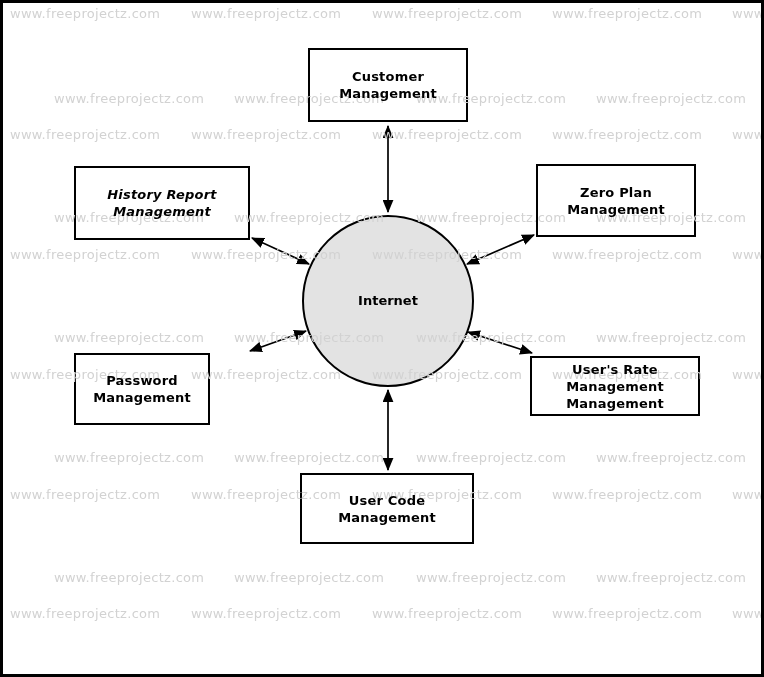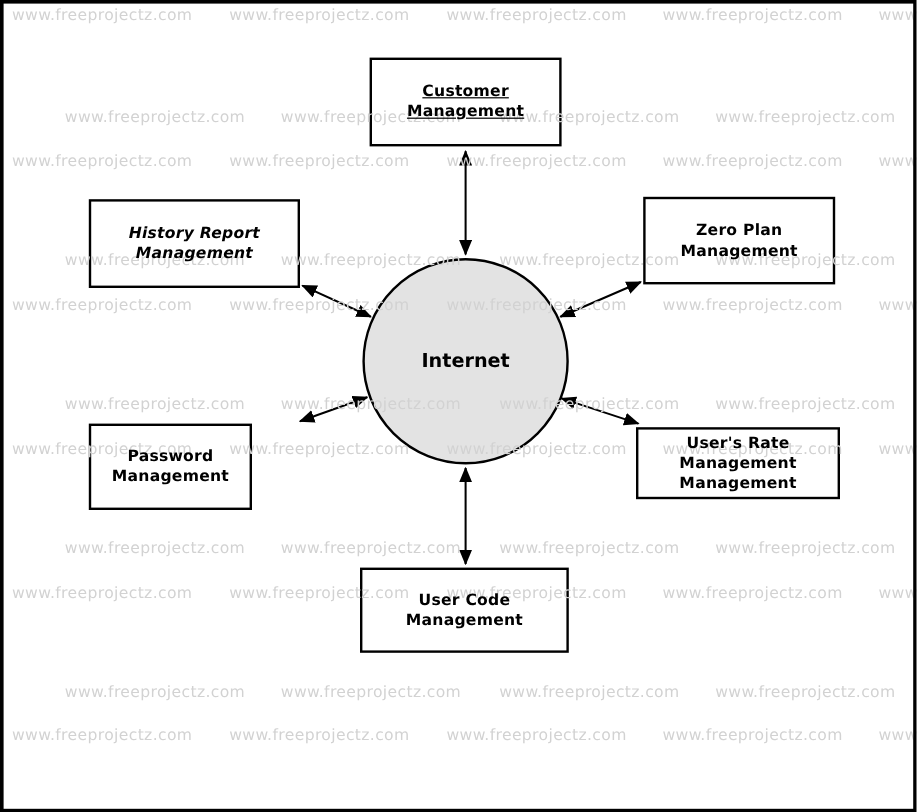--- a/index.html
+++ b/index.html
@@ -61,21 +61,21 @@
     display: flex;
     flex-direction: column;
     align-items: center;
     justify-content: center;
     text-align: center;
   }
   .process-circle .line {
     position: relative;
     z-index: 5;
     font-weight: bold;
-    font-size: 16px;
+    font-size: 13px;
     line-height: 18px;
     color: #000000;
     white-space: nowrap;
   }
 
   .caption-box {
     position: absolute;
     left: 135px; top: 600px;
     width: 498px; height: 42px;
     background: #ffffff;
@@ -122,21 +122,21 @@
     <line x1="534" y1="235" x2="467" y2="264" stroke="#000" stroke-width="1.7" marker-start="url(#arrow)" marker-end="url(#arrow)"></line>
     <line x1="250" y1="351" x2="306" y2="331" stroke="#000" stroke-width="1.7" marker-start="url(#arrow)" marker-end="url(#arrow)"></line>
     <line x1="532" y1="353" x2="468" y2="332" stroke="#000" stroke-width="1.7" marker-start="url(#arrow)" marker-end="url(#arrow)"></line>
     <line x1="388" y1="390" x2="388" y2="470" stroke="#000" stroke-width="1.7" marker-start="url(#arrow)" marker-end="url(#arrow)"></line>
   </svg>
 
   <div class="process-circle">
     <span class="line">Internet</span>
   </div>
 
-  <div class="entity-box" style="left:308px; top:48px; width:160px; height:74px;text-decoration:underline;">
+  <div class="entity-box" style="left:308px; top:48px; width:160px; height:74px;">
     <span class="line">Customer</span>
     <span class="line">Management</span>
   </div>
 
   <div class="entity-box" style="left:74px; top:166px; width:176px; height:74px;font-style:italic;">
     <span class="line">History Report</span>
     <span class="line">Management</span>
   </div>
 
   <div class="entity-box" style="left:536px; top:164px; width:160px; height:73px;">

